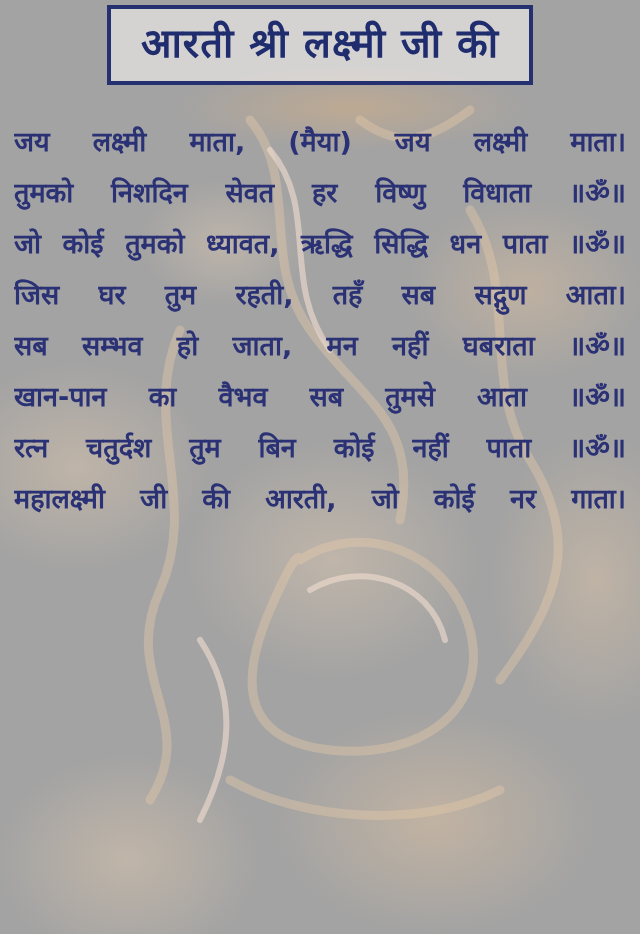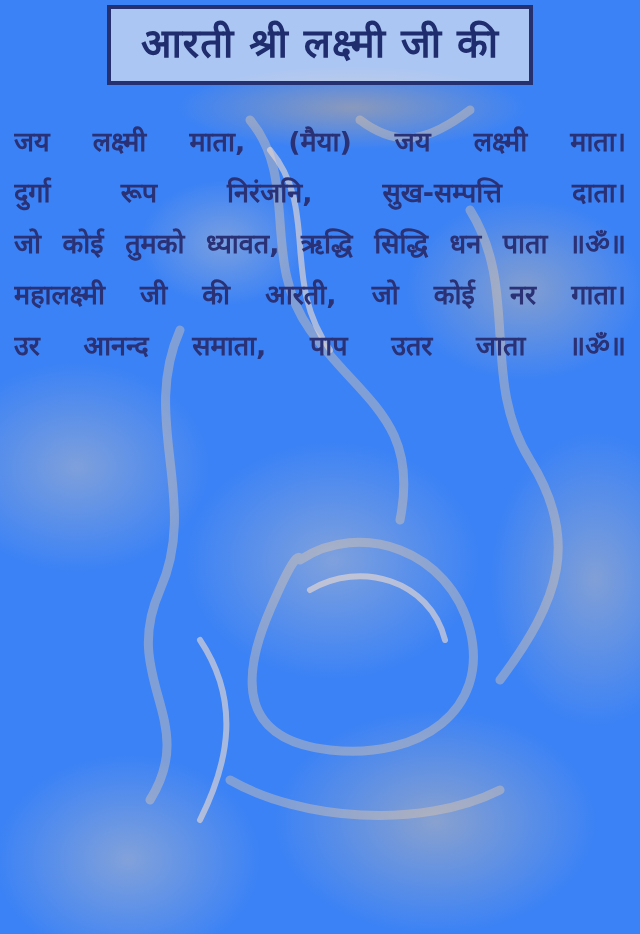--- a/index.html
+++ b/index.html
@@ -6,21 +6,21 @@
   body {
     width: 640px; height: 934px;
     background: #f4f1f0;
     overflow: hidden;
     font-family: "DejaVu Sans", sans-serif;
     position: relative;
   }
   .page {
     position: relative;
     width: 640px; height: 934px;
-    background-color: #3b82f6;
+    background-color: #a3a3a3;
   }
   
   .stains {
     position: absolute; inset: 0;
     pointer-events: none;
     background-image:
       radial-gradient(ellipse 250px 60px at 55% 11.5%, rgba(216,176,131,0.50), rgba(216,176,131,0) 70%),
       radial-gradient(ellipse 170px 130px at 82% 31%, rgba(229,196,158,0.42), rgba(229,196,158,0) 70%),
       radial-gradient(ellipse 190px 150px at 12% 50%, rgba(236,208,176,0.38), rgba(236,208,176,0) 70%),
       radial-gradient(ellipse 210px 170px at 52% 60%, rgba(238,211,180,0.38), rgba(238,211,180,0) 70%),
@@ -97,19 +97,22 @@
   </svg>
 
   <div class="title-wrap">
     <div class="title-box">
       <span class="title-text">आरती श्री लक्ष्मी जी की</span>
     </div>
   </div>
 
   <div class="verse">
     <div class="verse-line">जय लक्ष्मी माता, (मैया) जय लक्ष्मी माता।</div>
-    <div class="verse-line">दुर्गा रूप निरंजनि, सुख-सम्पत्ति दाता।</div>
+    <div class="verse-line">तुमको निशदिन सेवत हर विष्णु विधाता ॥ॐ॥</div>
     <div class="verse-line">जो कोई तुमको ध्यावत, ऋद्धि सिद्धि धन पाता ॥ॐ॥</div>
+    <div class="verse-line">जिस घर तुम रहती, तहँ सब सद्गुण आता।</div>
+    <div class="verse-line">सब सम्भव हो जाता, मन नहीं घबराता ॥ॐ॥</div>
+    <div class="verse-line">खान-पान का वैभव सब तुमसे आता ॥ॐ॥</div>
+    <div class="verse-line">रत्न चतुर्दश तुम बिन कोई नहीं पाता ॥ॐ॥</div>
     <div class="verse-line">महालक्ष्मी जी की आरती, जो कोई नर गाता।</div>
-    <div class="verse-line">उर आनन्द समाता, पाप उतर जाता ॥ॐ॥</div>
   </div>
 
 </div>
 
 </body></html>

